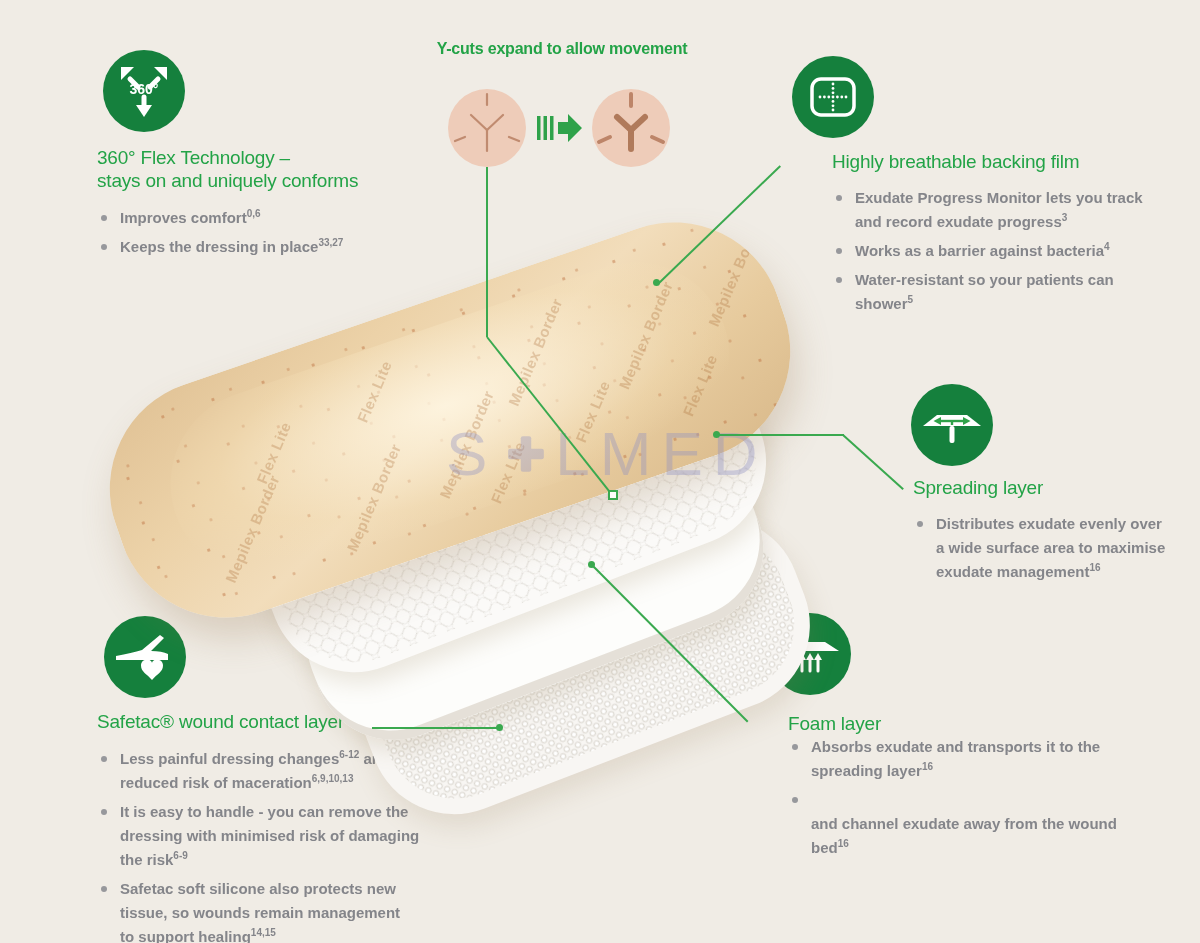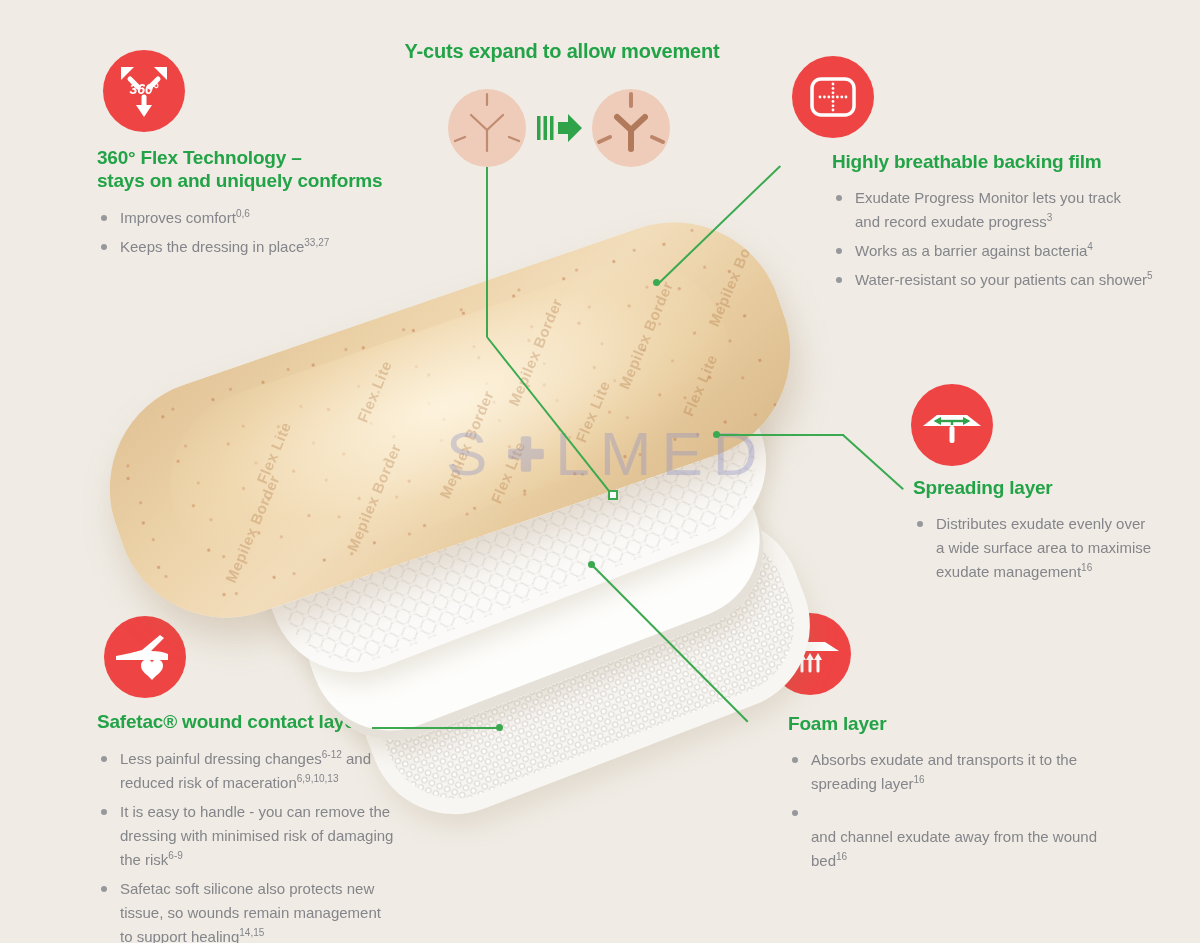--- a/index.html
+++ b/index.html
@@ -1,29 +1,29 @@
 <!DOCTYPE html>
 <html><head>
 <meta charset="utf-8">
 <style>
   html,body{margin:0;padding:0;}
   body{font-family:"Liberation Sans",sans-serif;}
   #stage{position:relative;width:1200px;height:943px;background:#f0ece5;overflow:hidden;}
 
   
-  .heading{font-weight:700;font-size:19px;line-height:23px;color:#23a347;letter-spacing:-.2px;margin:0;}
+  .heading{font-weight:400;font-size:19px;line-height:23px;color:#23a347;letter-spacing:-.2px;margin:0;}
   .block{position:absolute;}
-  ul.bullets{list-style:none;margin:0;padding:0;}
+  ul.bullets{list-style:none;margin:0;padding:0;font-weight:bold;}
   ul.bullets li{position:relative;padding-left:23px;color:#84858a;font-size:15px;line-height:24px;margin-bottom:5px;}
   ul.bullets li::before{content:"";position:absolute;left:4px;top:9px;width:6px;height:6px;border-radius:50%;background:#97989c;}
   sup{font-size:10px;line-height:0;color:#84858a;}
-  .maintitle{position:absolute;left:362px;top:40px;width:400px;text-align:center;font-weight:700;font-size:20px;color:#23a347;letter-spacing:-.2px;}
-
-  
-  .icon-circle{position:absolute;width:82px;height:82px;border-radius:50%;background:#ef4444;display:flex;align-items:center;justify-content:center;font-style:italic;}
+  .maintitle{position:absolute;left:362px;top:40px;width:400px;text-align:center;font-weight:700;font-size:16px;color:#23a347;letter-spacing:-.2px;}
+
+  
+  .icon-circle{position:absolute;width:82px;height:82px;border-radius:50%;background:#15803d;display:flex;align-items:center;justify-content:center;}
 
   
   .cline{position:absolute;height:2px;background:#3aa94f;transform-origin:0 50%;z-index:60;}
   .clinev{position:absolute;width:2px;background:#3aa94f;z-index:60;}
   .cdot{position:absolute;width:7px;height:7px;border-radius:50%;background:#3aa94f;z-index:61;}
   .cmark{position:absolute;width:6px;height:6px;background:#fdfdfb;border:2px solid #3aa94f;z-index:61;}
 
   
   .layer{position:absolute;transform-origin:center;}
   #layer-backing{left:100px;top:300px;width:700px;height:240px;border-radius:110px;
@@ -249,21 +249,21 @@
       </g>
       <g fill="#fff">
         <path d="M29 47 L37 47 L33 40 Z"></path>
           <path d="M37 47 L45 47 L41 40 Z"></path>
           <path d="M45 47 L53 47 L49 40 Z"></path>
       </g>
     </svg>
   </div>
   <div class="block" style="left:788px;top:712px;width:345px;">
     <h2 class="heading">Foam layer</h2>
-    <ul class="bullets" style="margin-top:13px;">
+    <ul class="bullets" style="">
       <li><span>Absorbs exudate and transports it to the</span><br><span>spreading layer</span><sup>16</sup></li>
       <li><br><span>and channel exudate away from the wound</span><br><span>bed</span><sup>16</sup></li>
     </ul>
   </div>
 
   <div class="icon-circle" style="left:104px;top:616px;">
     <svg width="82" height="82" viewBox="0 0 82 82">
       <path d="M12 44 L12 40 Q28 37 38 34 L56 19 L60 22 L47 35 Q58 35 64 38 L64 44 Z" fill="#fff"></path>
       <path d="M48 64 C43 58 37 56 37 49.5 C37 45.5 40 43.5 43.5 43.5 C46 43.5 48 45.5 48 47 C48 45.5 50 43.5 52.5 43.5 C56 43.5 59 45.5 59 49.5 C59 56 53 58 48 64 Z" fill="#fff"></path>
     </svg>

